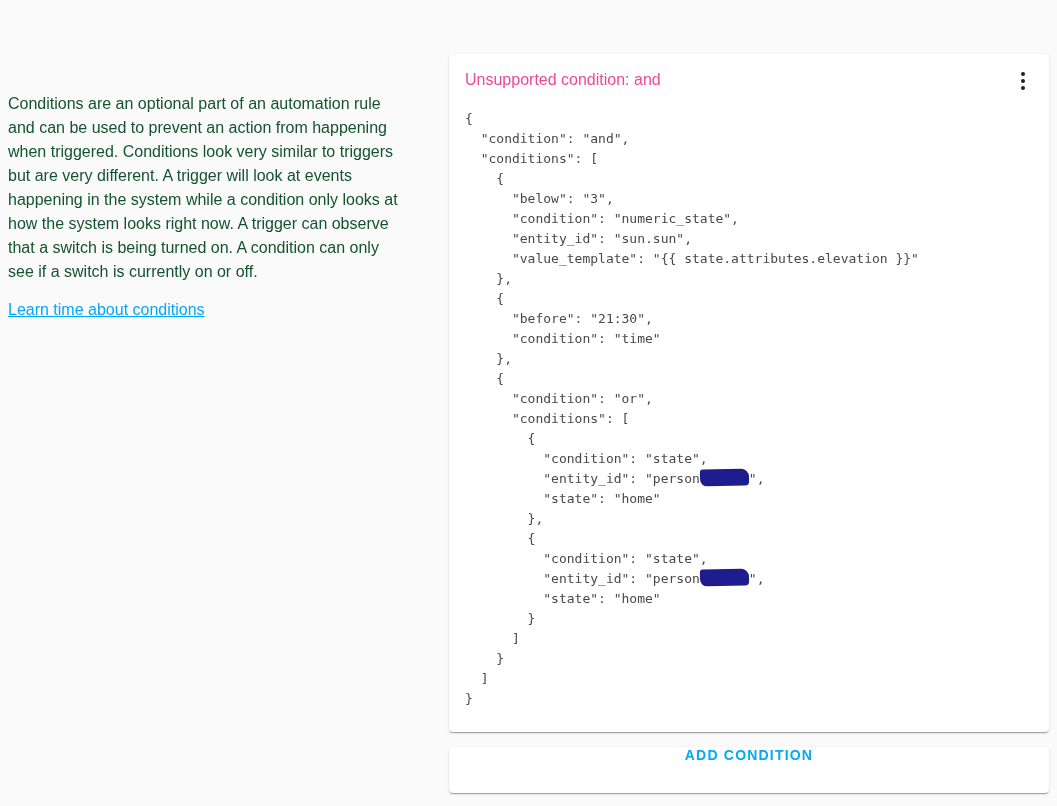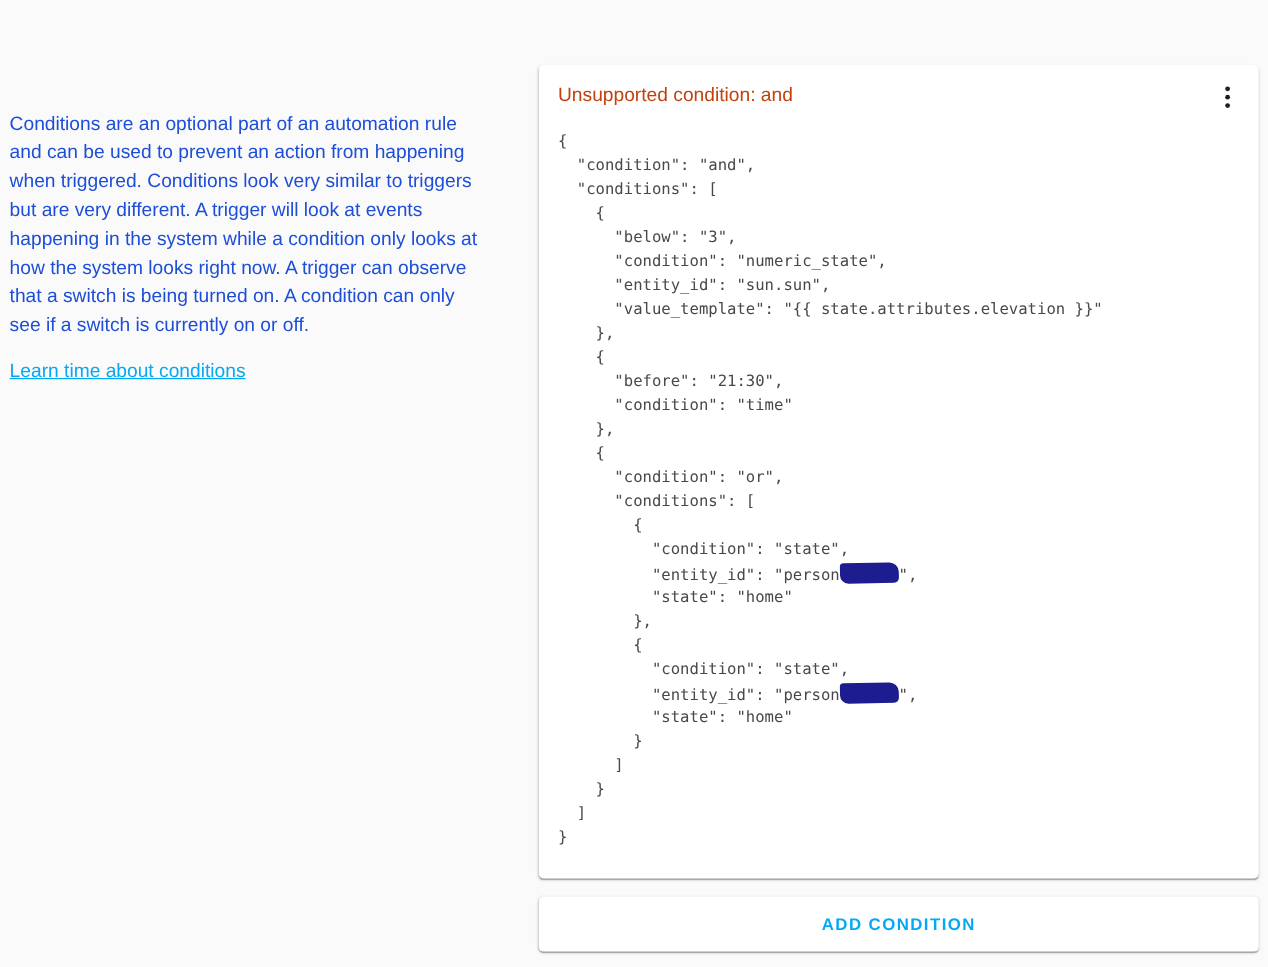--- a/index.html
+++ b/index.html
@@ -23,21 +23,21 @@
   }
   .intro {
     position: absolute;
     left: 8px;
     top: 92px;
     width: 424px;
   }
   .intro-paragraph {
     font-size: 16px;
     line-height: 24px;
-    color: #1d4ed8;
+    color: #14532d;
     white-space: pre-line;
   }
   .learn-link {
     display: inline-block;
     margin-top: 14px;
     font-size: 16px;
     line-height: 24px;
     color: #03a9f4;
     text-decoration: underline;
     cursor: pointer;
@@ -55,21 +55,21 @@
   .condition-card { top: 54px; height: 678px; }
   .card-header {
     display: flex;
     justify-content: space-between;
     align-items: flex-start;
     padding: 15px 12px 0 16px;
   }
   .card-title {
     font-size: 16px;
     line-height: 22px;
-    color: #c2410c;
+    color: #ec4899;
   }
   .kebab-btn {
     width: 28px;
     height: 28px;
     margin-top: -2px;
     border: none;
     background: transparent;
     cursor: pointer;
     padding: 0;
     display: flex;
@@ -104,21 +104,21 @@
     height: 17px;
     background: #1d1d8f;
     border-radius: 3px 8px 4px 7px;
     transform: rotate(-1.2deg);
     vertical-align: -3px;
   }
   .add-card {
     top: 747px;
     height: 46px;
     display: flex;
-    align-items: center;
+    align-items: flex-start;
     justify-content: center;
   }
   .add-btn {
     border: none;
     background: transparent;
     color: #03a9f4;
     font-family: inherit;
     font-size: 14px;
     font-weight: 700;
     letter-spacing: 1.2px;

